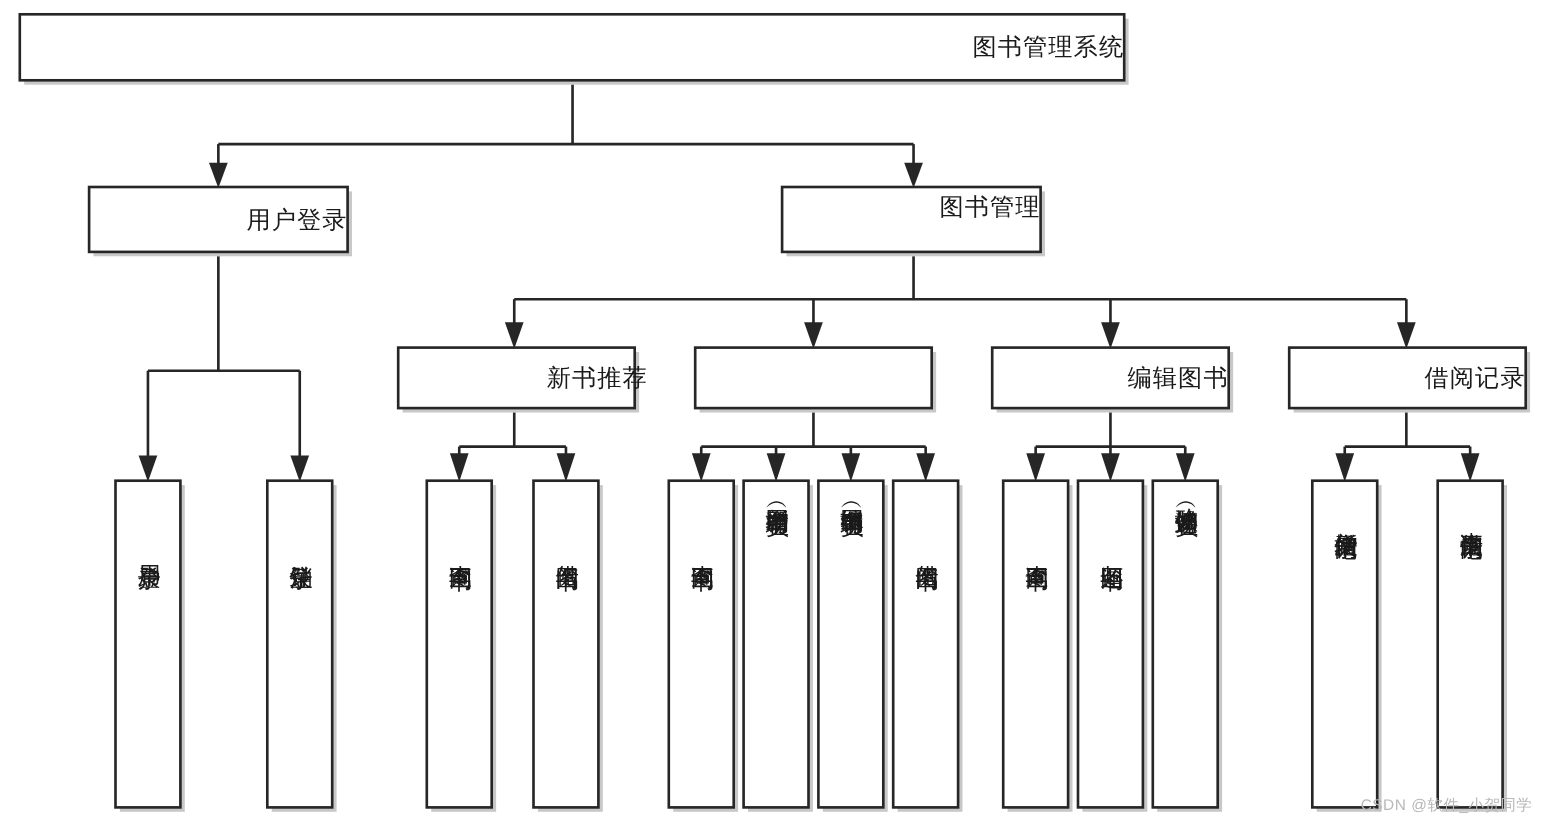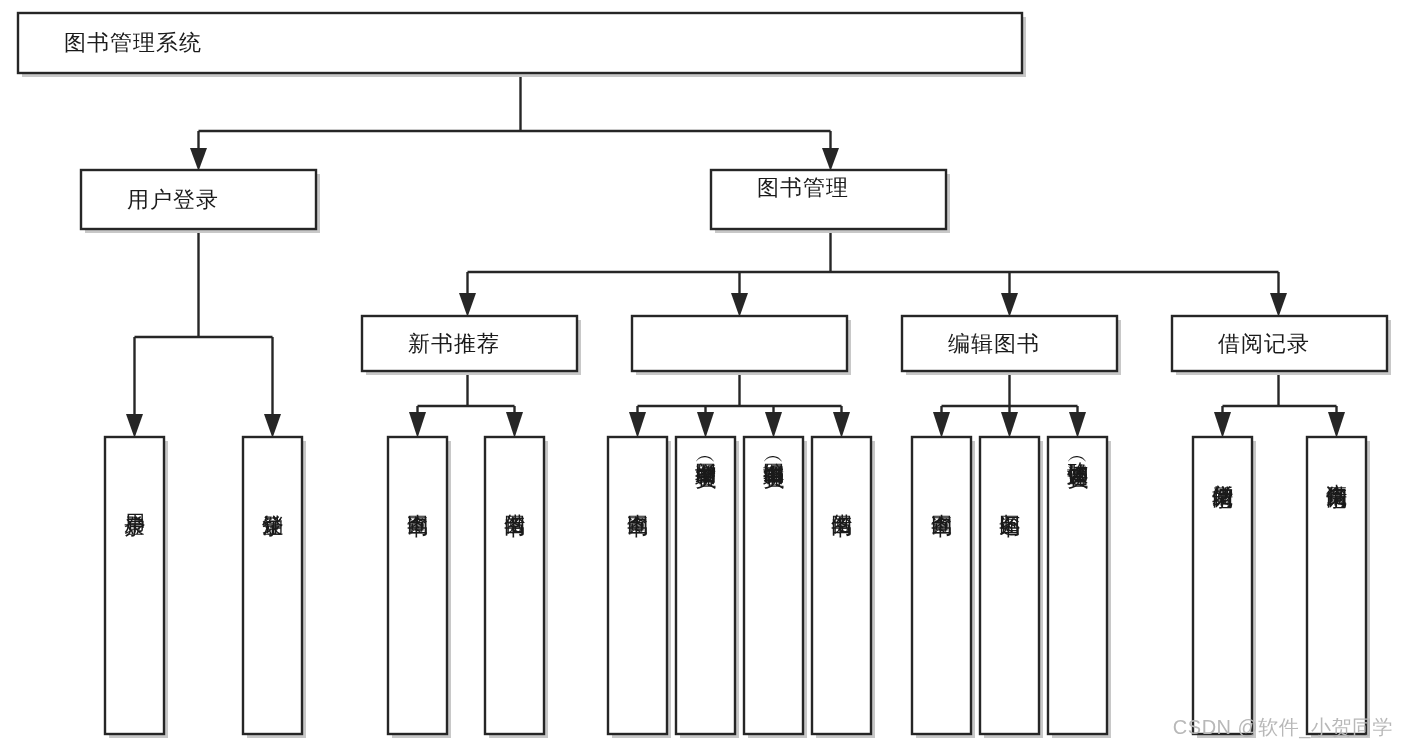--- a/index.html
+++ b/index.html
@@ -45,21 +45,21 @@
   }
   .arrow-head {
     fill: #262626;
     stroke: none;
   }
   .watermark {
     position: absolute;
     right: 12px;
     bottom: 6px;
     font-family: "Liberation Sans", "DejaVu Sans", sans-serif;
-    font-size: 20px;
+    font-size: 14px;
     color: #b8b8b8;
     white-space: nowrap;
     user-select: none;
     letter-spacing: 0.5px;
   }
   .vlabel-wrap {
     position: absolute;
     display: flex;
     align-items: flex-start;
     justify-content: center;
@@ -72,23 +72,22 @@
     color: #1a1a1a;
     writing-mode: vertical-rl;
     text-orientation: upright;
     white-space: nowrap;
     letter-spacing: 1px;
   }
   .hlabel-wrap {
     position: absolute;
     display: flex;
     align-items: center;
-    justify-content: flex-start;
+    justify-content: flex-end;
     pointer-events: none;
-    margin-left: 46px;
   }
   .hlabel-text {
     font-family: "Liberation Sans", "DejaVu Sans", sans-serif;
     font-size: 22px;
     color: #1a1a1a;
     white-space: nowrap;
     letter-spacing: 1px;
   }
 </style>
 </head>
@@ -245,21 +244,21 @@
   <div class="hlabel-wrap" style="left:711px; top:158px; width:235px; height:59px;">
     <span class="hlabel-text">图书管理</span>
   </div>
 
   <div class="hlabel-wrap" style="left:362px; top:316px; width:227px; height:55px;">
     <span class="hlabel-text">新书推荐</span>
   </div>
   <div class="hlabel-wrap" style="left:902px; top:316px; width:215px; height:55px;">
     <span class="hlabel-text">编辑图书</span>
   </div>
-  <div class="hlabel-wrap" style="left:1172px; top:316px; width:233px; height:55px;">
+  <div class="hlabel-wrap" style="left:1172px; top:316px; width:215px; height:55px;">
     <span class="hlabel-text">借阅记录</span>
   </div>
 
   <div class="vlabel-wrap" style="left:105px; top:437px; width:59px; height:297px;">
     <span class="vlabel-text" style="margin-top:60px;">用户登录</span>
   </div>
   <div class="vlabel-wrap" style="left:243px; top:437px; width:59px; height:297px;">
     <span class="vlabel-text" style="margin-top:60px;">注销登录</span>
   </div>
 

